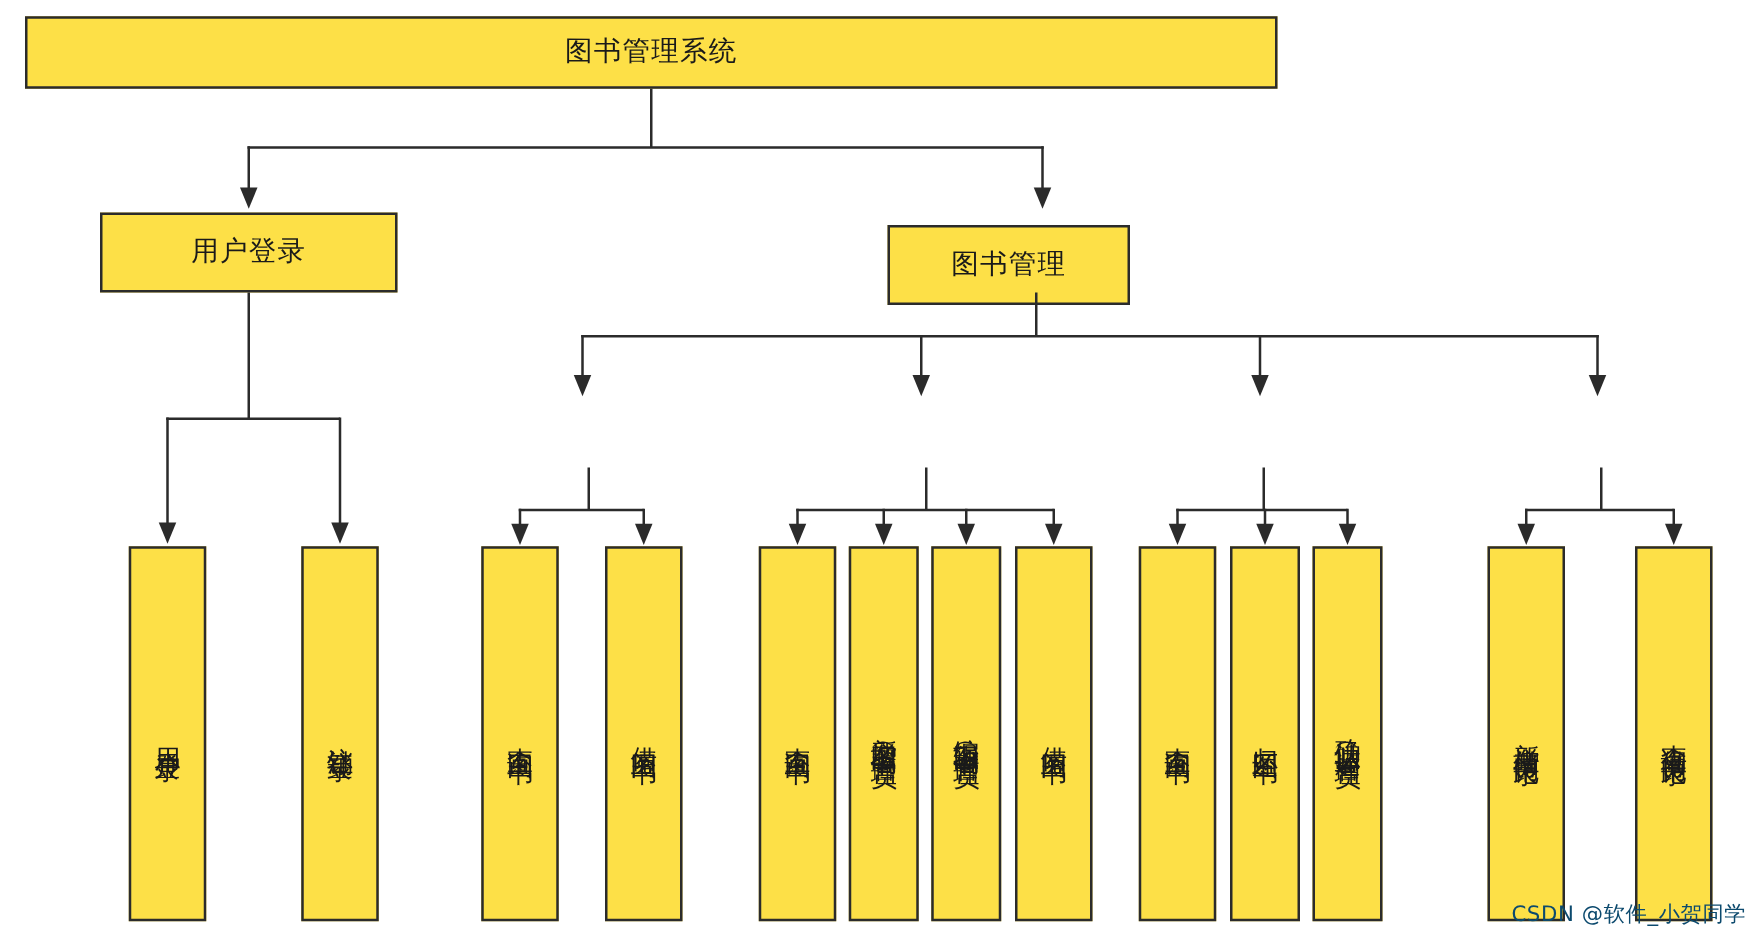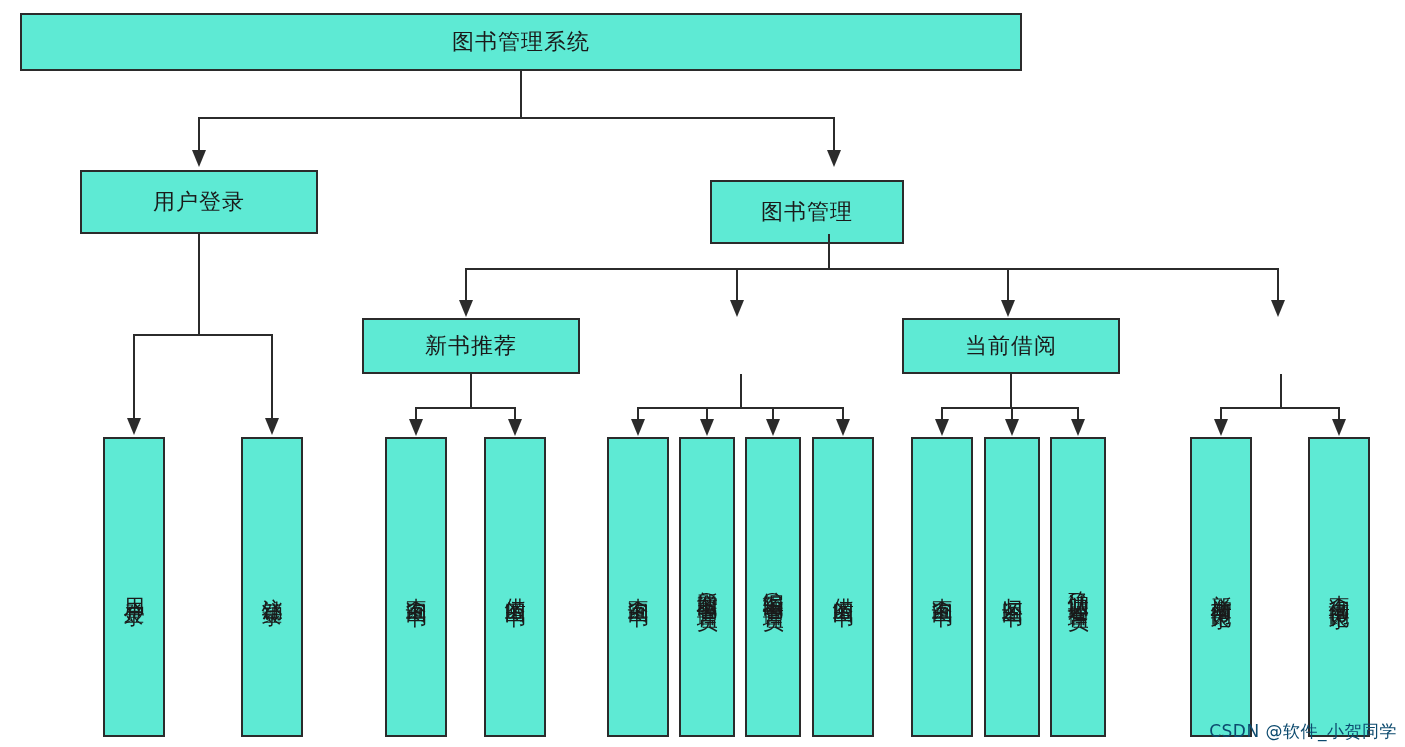--- a/index.html
+++ b/index.html
@@ -14,21 +14,21 @@
     position: relative;
     width: 1405px;
     height: 747px;
     background: #ffffff;
     overflow: hidden;
   }
   .node {
     position: absolute;
     box-sizing: border-box;
     border: 2px solid #2b2b2b;
-    background: #5eead4;
+    background: #fde047;
     display: flex;
     align-items: center;
     justify-content: center;
     color: #1a1a1a;
   }
   .node.horizontal {
     font-size: 22px;
     line-height: 1.2;
     letter-spacing: 1px;
   }
@@ -106,26 +106,20 @@
   <div class="edge h" style="left:465px; top:268px; width:814px; height:2px;"></div>
   <div class="edge v" style="left:465px; top:268px; width:2px; height:34px;"></div>
   <div class="arrow" style="left:459px; top:300px;"></div>
   <div class="edge v" style="left:736px; top:268px; width:2px; height:34px;"></div>
   <div class="arrow" style="left:730px; top:300px;"></div>
   <div class="edge v" style="left:1007px; top:268px; width:2px; height:34px;"></div>
   <div class="arrow" style="left:1001px; top:300px;"></div>
   <div class="edge v" style="left:1277px; top:268px; width:2px; height:34px;"></div>
   <div class="arrow" style="left:1271px; top:300px;"></div>
 
-  <div class="node horizontal" id="node-new-book-recommend" style="left: 362px; top: 318px; width: 218px; height: 56px;">
-    <span class="node-label">新书推荐</span>
-  </div>
-  <div class="node horizontal" id="node-current-borrow" style="left: 902px; top: 318px; width: 218px; height: 56px;">
-    <span class="node-label">当前借阅</span>
-  </div>
 
   <div class="edge v" style="left:470px; top:374px; width:2px; height:34px;"></div>
   <div class="edge h" style="left:415px; top:407px; width:100px; height:2px;"></div>
   <div class="edge v" style="left:415px; top:407px; width:2px; height:14px;"></div>
   <div class="arrow" style="left:409px; top:419px;"></div>
   <div class="edge v" style="left:514px; top:407px; width:2px; height:14px;"></div>
   <div class="arrow" style="left:508px; top:419px;"></div>
 
   <div class="edge v" style="left:740px; top:374px; width:2px; height:34px;"></div>
   <div class="edge h" style="left:637px; top:407px; width:206px; height:2px;"></div>

